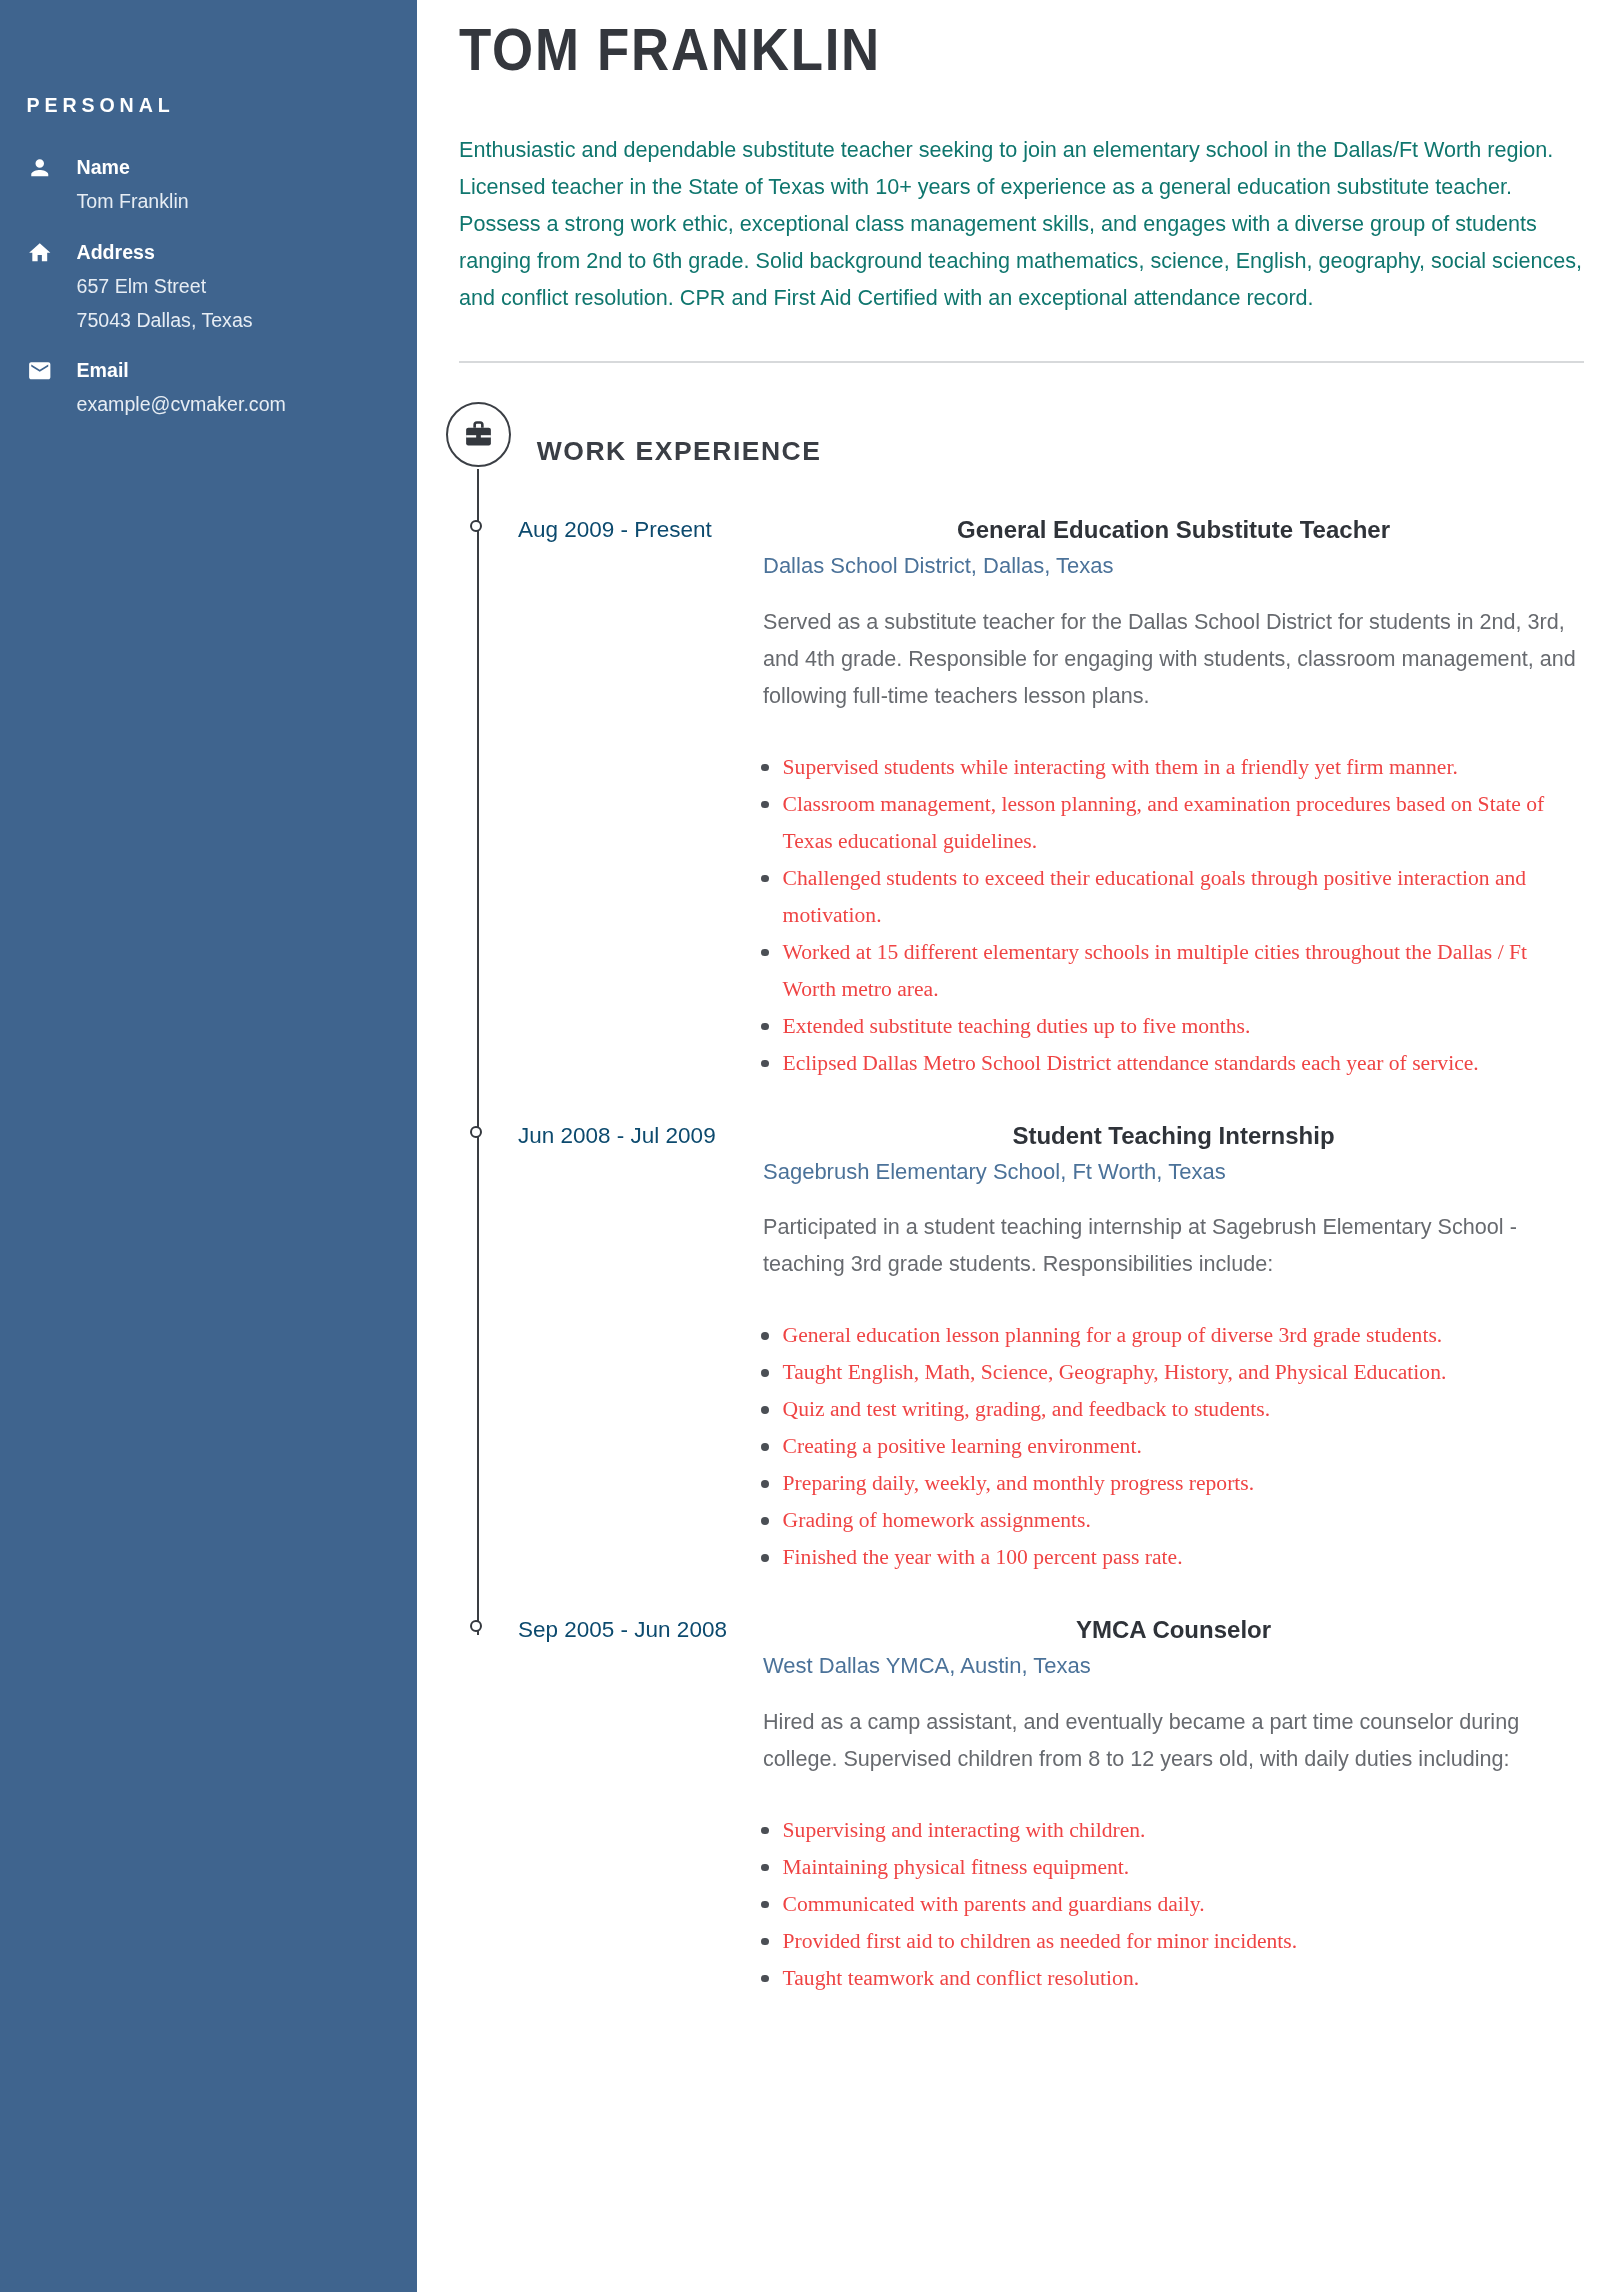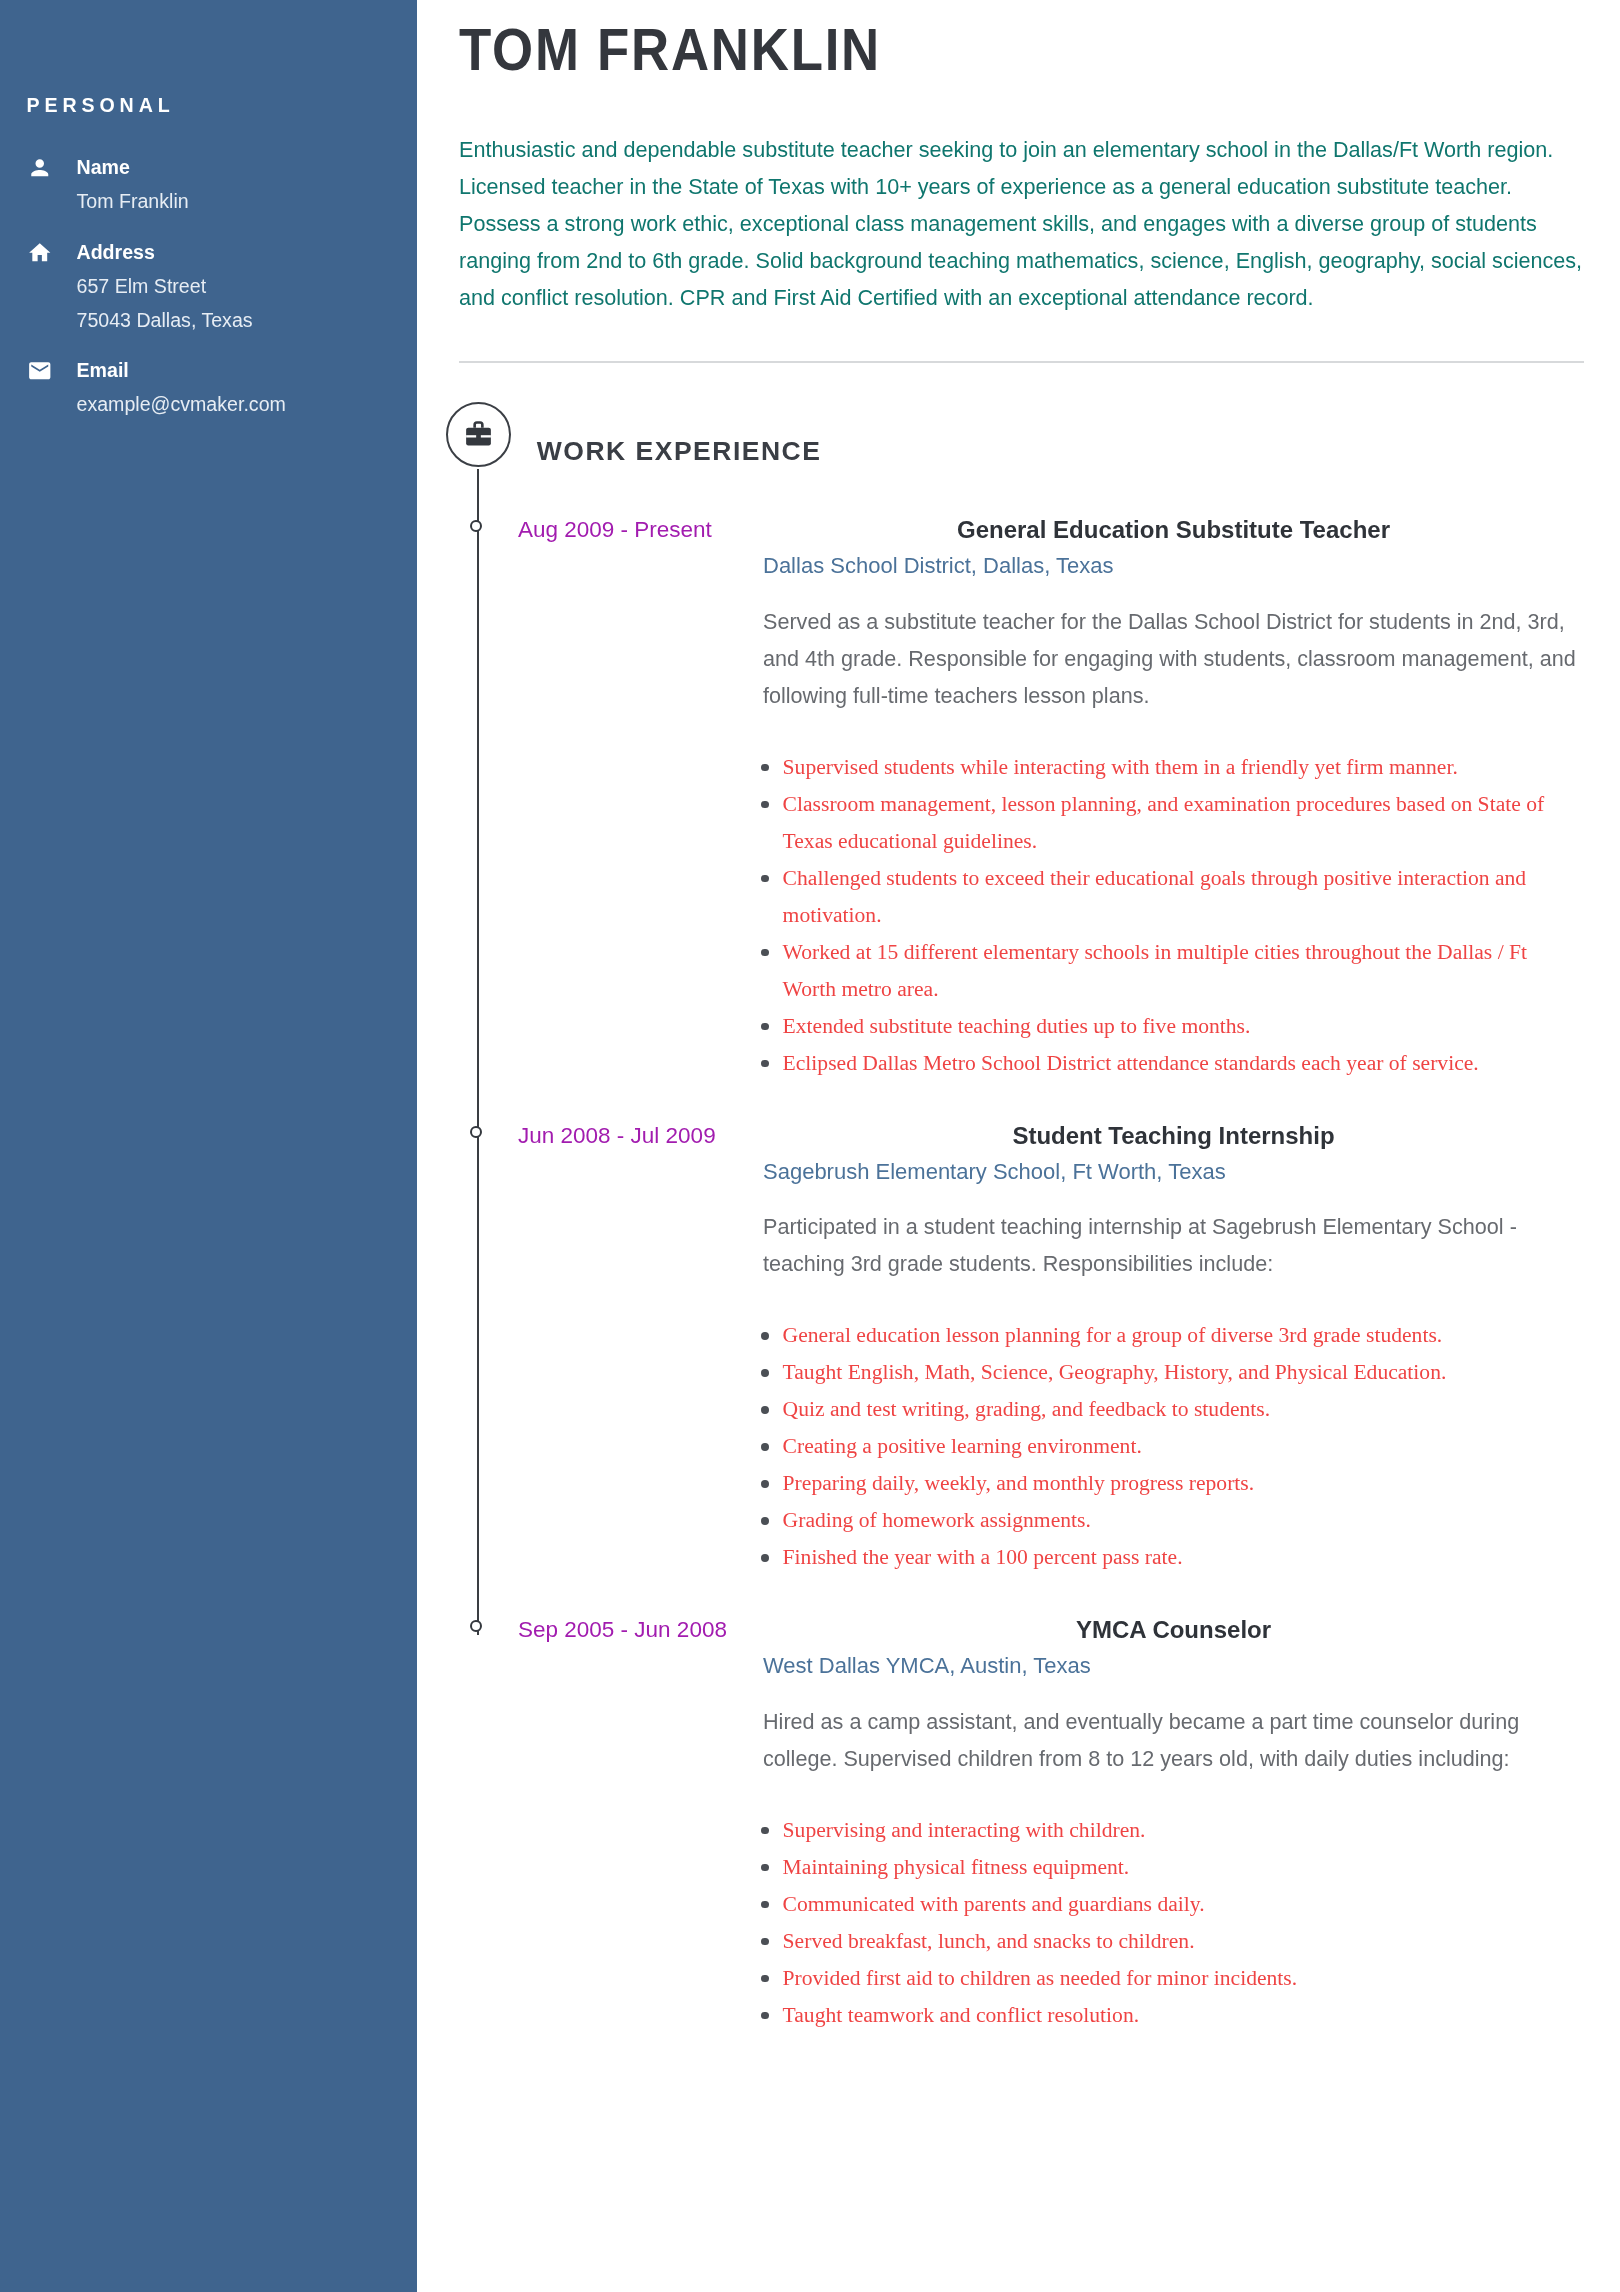--- a/index.html
+++ b/index.html
@@ -66,21 +66,21 @@
     background:#3A3D42;
   }
   .entry { display:flex; position:relative; margin-bottom:37px; }
   .marker {
     position:absolute; left:10.8px; top:6.9px;
     width:11.8px; height:11.8px; border-radius:50%;
     background:#ffffff; border:2px solid #34383E;
   }
   .entry-dates {
     width:304px; flex-shrink:0; padding-left:59px;
-    font-size:22.5px; line-height:33px; color:#a21caf;
+    font-size:22.5px; line-height:33px; color:#0c4a6e;
   }
   .entry-body { flex:1; min-width:0; }
   .entry-title { font-size:24px; font-weight:700; line-height:33px; color:#2F3339;text-align:center; }
   .entry-org { font-size:22px; line-height:33px; color:#4B7299; margin-top:2.9px; }
   .entry-desc { font-size:21.6px; line-height:37px; color:#676A6F; margin-top:20.6px; }
   .entry-bullets { list-style:none; margin-top:35px; }
   .entry-bullets li {
     position:relative; padding-left:19.6px;
     font-size:21.6px; line-height:37px; color:#ef4444;font-family:Liberation Serif, serif;
   }
@@ -197,21 +197,20 @@
         <span class="marker"></span>
         <div class="entry-dates">Sep 2005 - Jun 2008</div>
         <div class="entry-body">
           <h3 class="entry-title">YMCA Counselor</h3>
           <div class="entry-org">West Dallas YMCA, Austin, Texas</div>
           <p class="entry-desc">Hired as a camp assistant, and eventually became a part time counselor during college. Supervised children from 8 to 12 years old, with daily duties including:</p>
           <ul class="entry-bullets">
             <li>Supervising and interacting with children.</li>
             <li>Maintaining physical fitness equipment.</li>
             <li>Communicated with parents and guardians daily.</li>
-            <li>Served breakfast, lunch, and snacks to children.</li>
             <li>Provided first aid to children as needed for minor incidents.</li>
             <li>Taught teamwork and conflict resolution.</li>
           </ul>
         </div>
       </article>
     </div>
   </main>
 </div>
 
 

